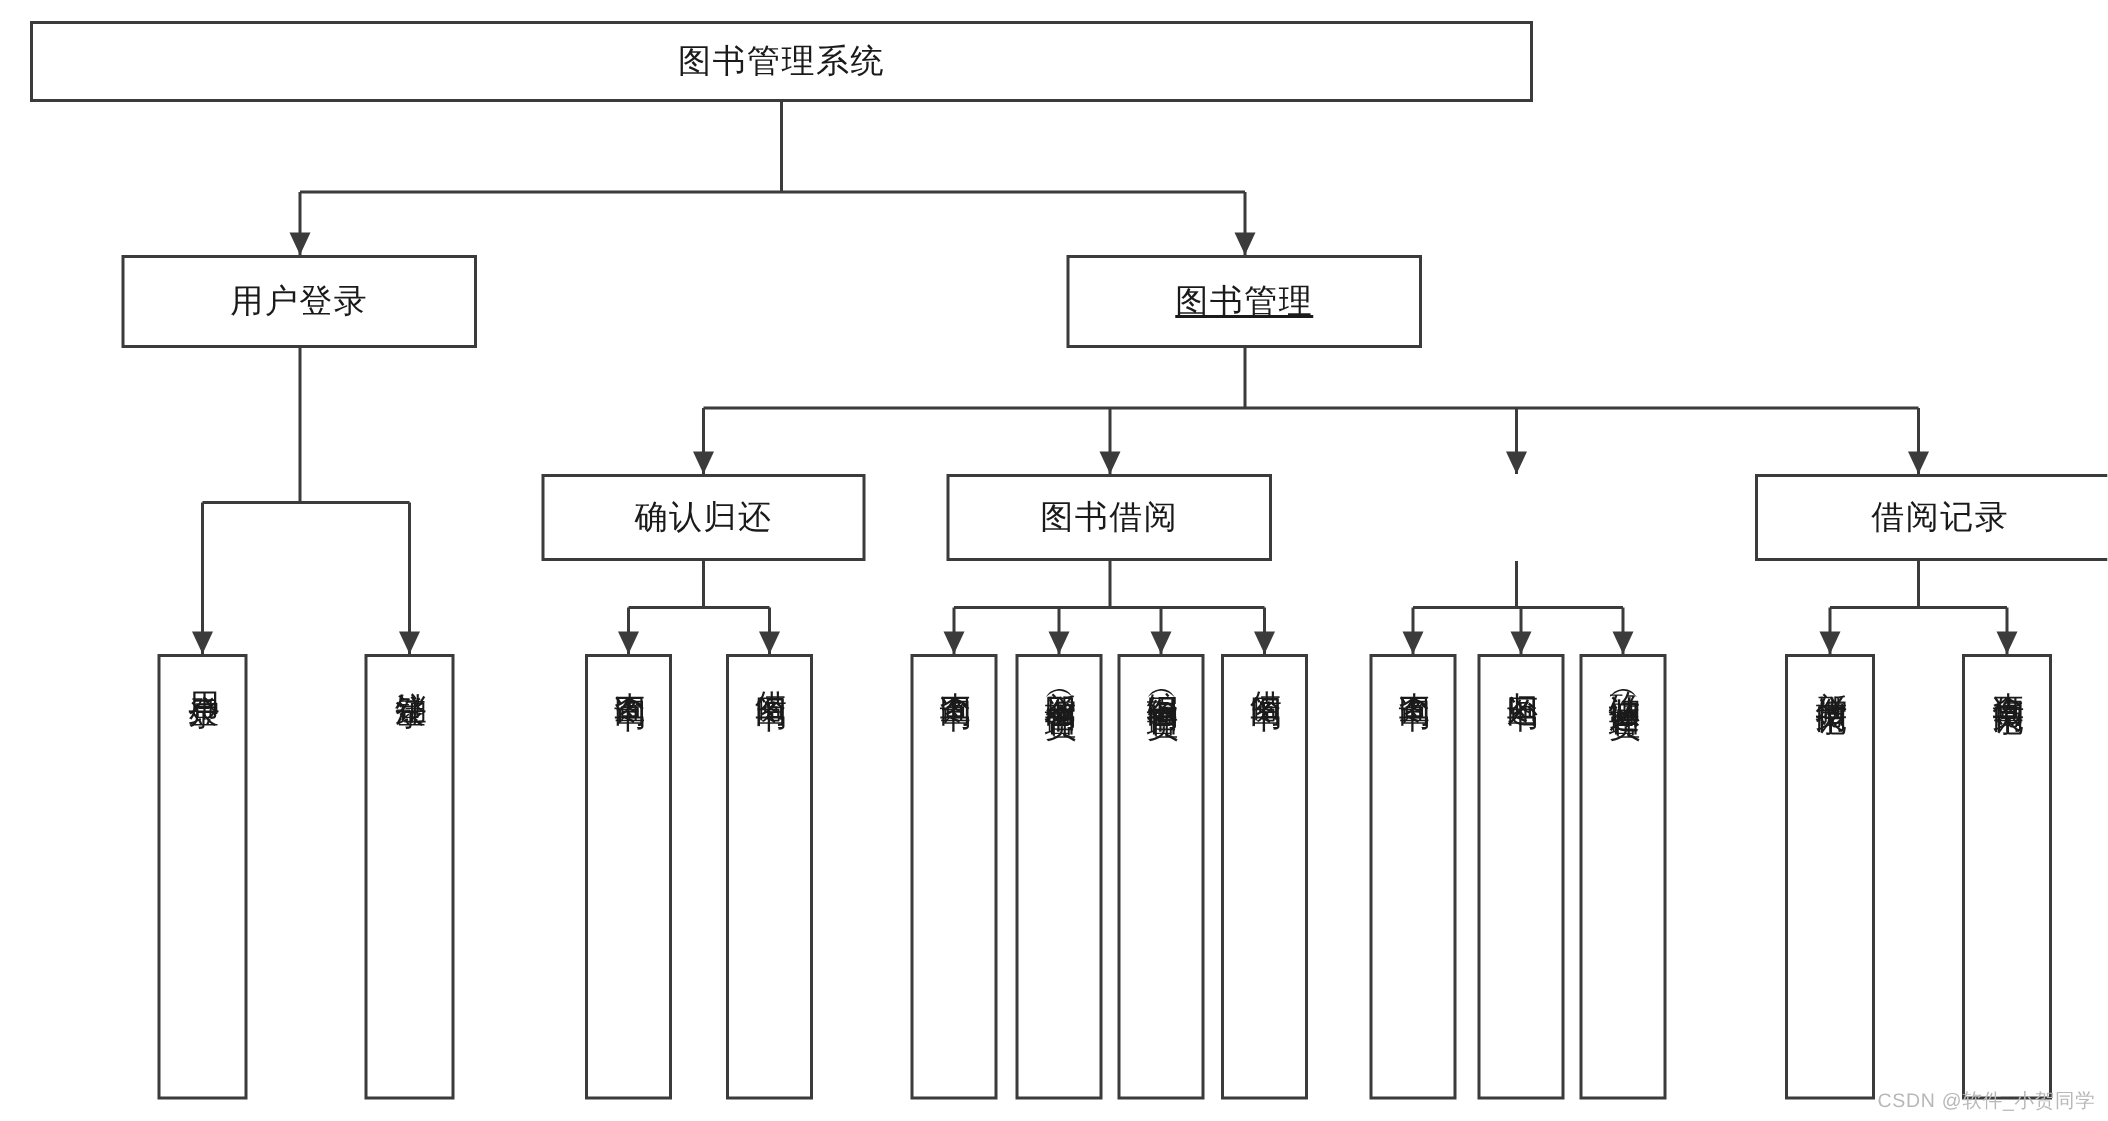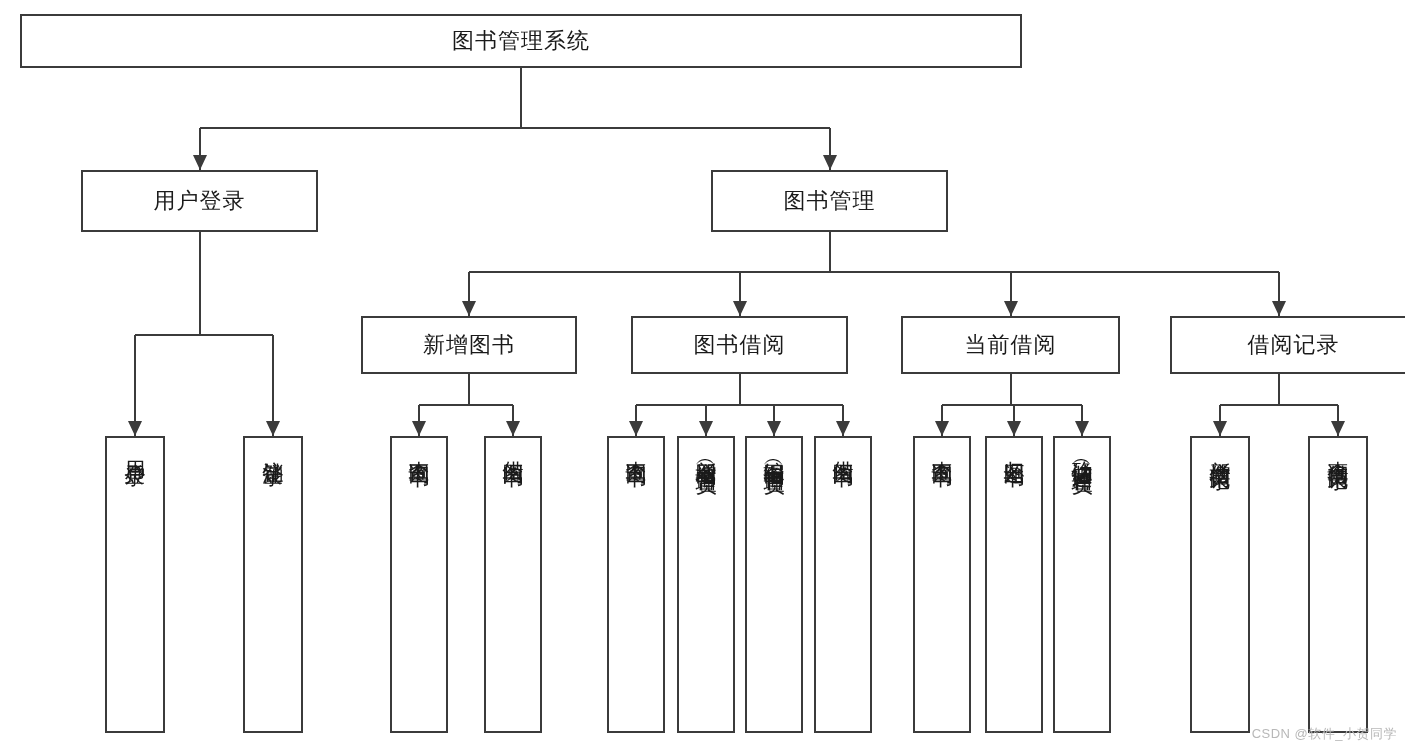--- a/index.html
+++ b/index.html
@@ -71,32 +71,29 @@
 
 <div id="canvas">
 
   <div class="node h" style="left: 20px; top: 14px; width: 1002px; height: 54px;">
     <span>图书管理系统</span>
   </div>
 
   <div class="node h" style="left: 81px; top: 170px; width: 237px; height: 62px;">
     <span>用户登录</span>
   </div>
-  <div class="node h" style="left: 711px; top: 170px; width: 237px; height: 62px;">
+  <div class="node h" style="left: 711px; top: 170px; width: 237px; height: 62px; text-decoration: underline;">
     <span>图书管理</span>
   </div>
 
   <div class="node h" style="left: 361px; top: 316px; width: 216px; height: 58px;">
-    <span>新增图书</span>
+    <span>确认归还</span>
   </div>
   <div class="node h" style="left: 631px; top: 316px; width: 217px; height: 58px;">
     <span>图书借阅</span>
-  </div>
-  <div class="node h" style="left: 901px; top: 316px; width: 219px; height: 58px;">
-    <span>当前借阅</span>
   </div>
   <div class="node h" style="left: 1170px; top: 316px; width: 247px; height: 58px;">
     <span>借阅记录</span>
   </div>
 
   <div class="node v" style="left: 105px; top: 436px; width: 60px; height: 297px;">
     <span class="vtext">用户登录</span>
   </div>
   <div class="node v" style="left: 243px; top: 436px; width: 60px; height: 297px;">
     <span class="vtext">注销登录</span>

